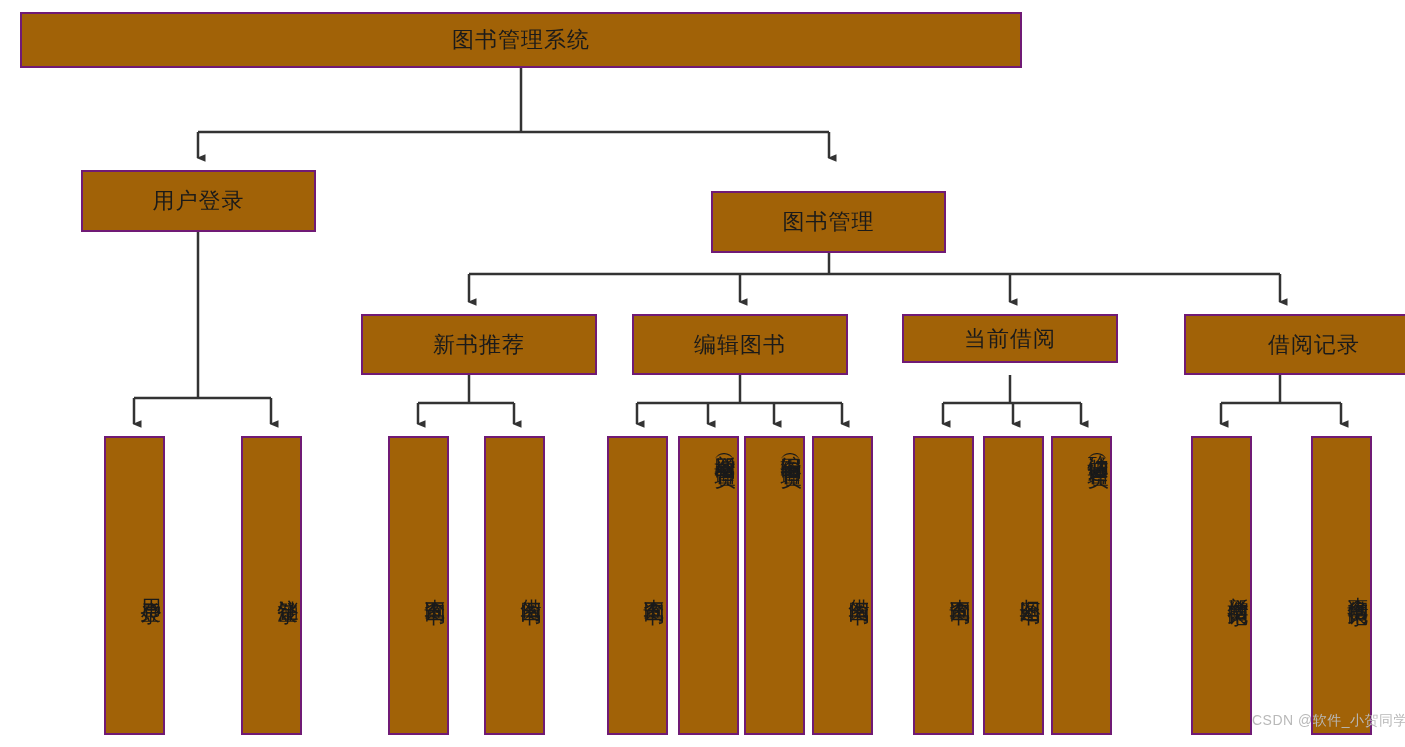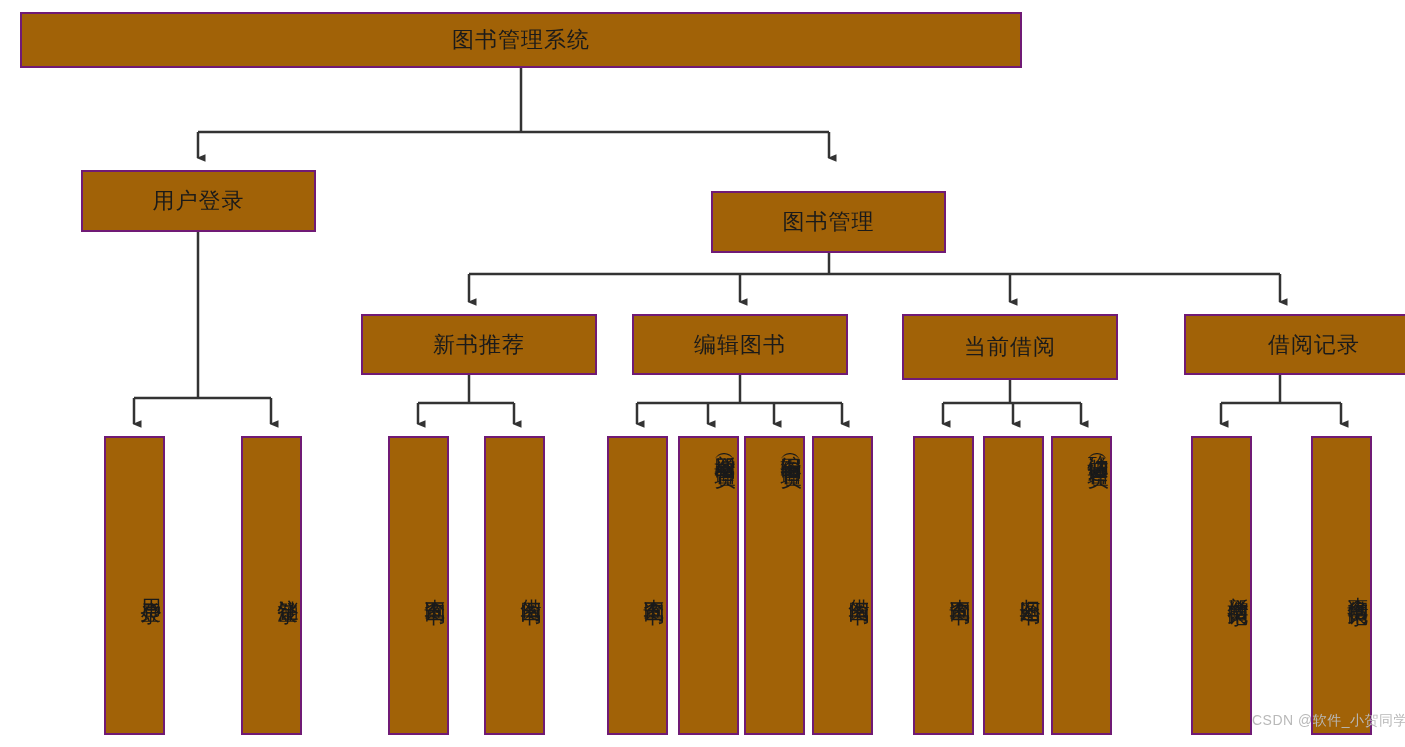--- a/index.html
+++ b/index.html
@@ -139,21 +139,21 @@
   <div class="node horiz" style="left:711px; top:170px; width:235px; height:62px;margin-top:21px;">
     <span class="label">图书管理</span>
   </div>
 
   <div class="node horiz" style="left:361px; top:314px; width:236px; height:61px;">
     <span class="label">新书推荐</span>
   </div>
   <div class="node horiz" style="left:632px; top:314px; width:216px; height:61px;">
     <span class="label">编辑图书</span>
   </div>
-  <div class="node horiz" style="left:902px; top:314px; width:216px; height:66px;">
+  <div class="node horiz" style="left:902px; top:314px; width:216px; height:49px;">
     <span class="label">当前借阅</span>
   </div>
   <div class="node horiz" style="left:1172px; top:314px; width:260px; height:61px;margin-left:12px;">
     <span class="label">借阅记录</span>
   </div>
 
   <div class="node vert centered" style="left:104px; top:436px; width:61px; height:299px;">
     <span class="label">用户登录</span>
   </div>
   <div class="node vert centered" style="left:241px; top:436px; width:61px; height:299px;">

